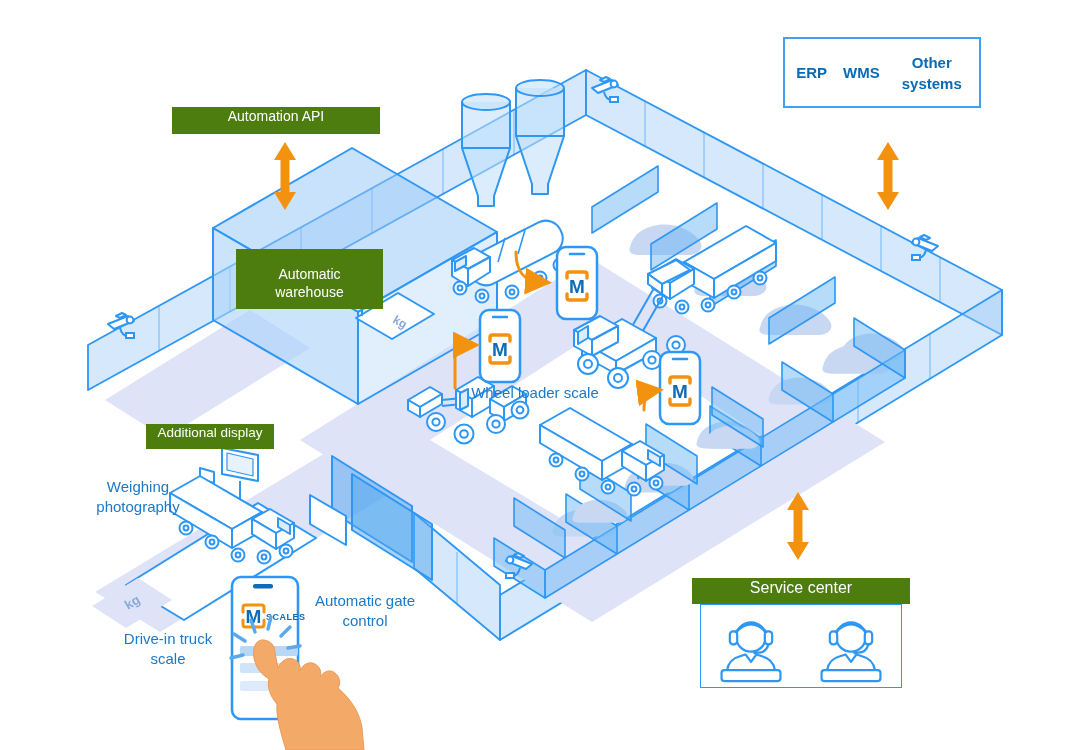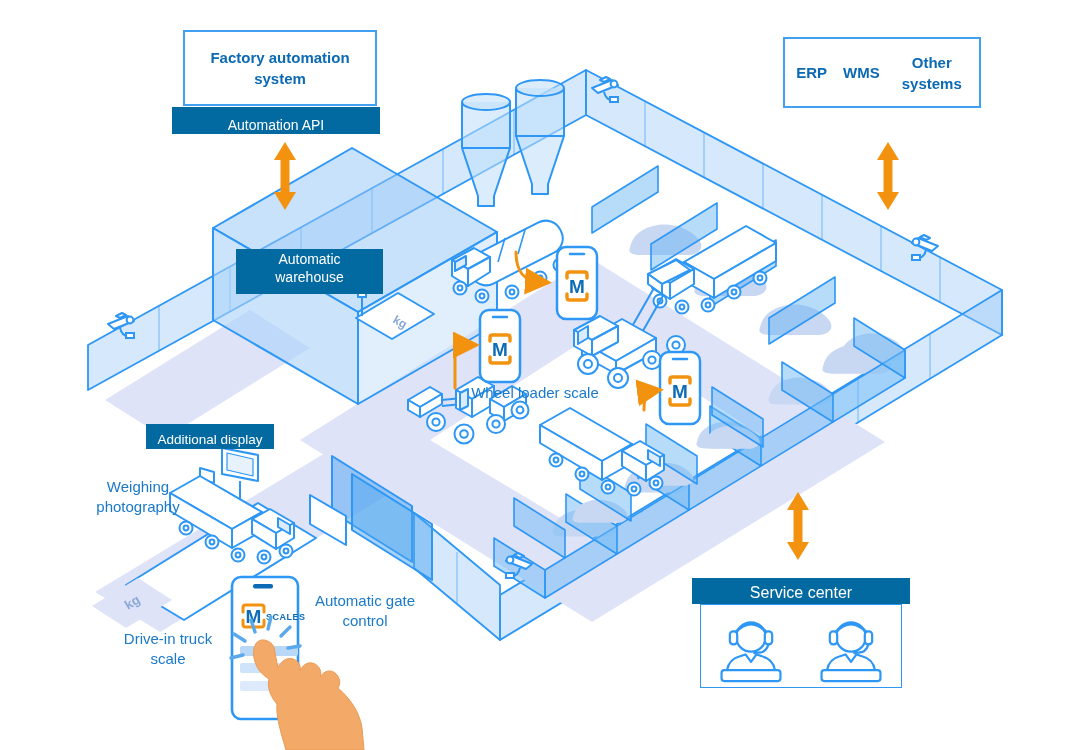--- a/index.html
+++ b/index.html
@@ -1,20 +1,20 @@
 <!DOCTYPE html>
 <html><head>
 <meta charset="utf-8">
 <style>
   html,body{margin:0;padding:0;background:#ffffff;}
   #stage{position:relative;width:1080px;height:750px;overflow:hidden;background:#fff;
          font-family:"Liberation Sans",sans-serif;}
   #scene{position:absolute;left:0;top:0;z-index:1;}
   .ov{position:absolute;z-index:2;box-sizing:border-box;}
-  .banner{background:#0369a1;color:#fff;font-size:13.5px;display:flex;align-items:flex-end;
+  .banner{background:#4d7c0f;color:#fff;font-size:13.5px;display:flex;align-items:flex-start;
           justify-content:center;text-align:center;line-height:1.3;}
   .obox{background:#fff;border:2px solid #42a0f0;color:#0b6ab3;font-weight:bold;font-size:15px;
         display:flex;align-items:center;justify-content:center;text-align:center;line-height:1.4;}
   .slabel{color:#1a79c9;font-size:15px;text-align:center;line-height:1.35;}
   .sysrow{display:flex;align-items:center;justify-content:center;gap:16px;width:100%;}
   .sysrow .wrapable{width:72px;}
   .agents{display:flex;align-items:flex-end;justify-content:center;gap:8px;width:100%;height:100%;padding-bottom:2px;}
 </style>
 </head>
 <body>
@@ -317,37 +317,34 @@
              C280,730 276,716 277,704
              C270,696 267,687 269,679
              C261,674 256,668 254,658 Z" fill="#f3a968" stroke="#eb9a55" stroke-width="1"></path>
   </g>
 
   <use href="#dblarrow" transform="translate(285,142)"></use>
   <use href="#dblarrow" transform="translate(888,142)"></use>
   <use href="#dblarrow" transform="translate(798,492)"></use>
 </svg>
 
-<div class="ov obox" style="left:183px;top:30px;width:194px;height:76px;padding:0 8px;">
-  <span>Factory automation system</span>
-</div>
 <div class="ov banner" style="left:172px;top:107px;width:208px;height:27px;font-size:14px;">
   <span>Automation API</span>
 </div>
 
 <div class="ov obox" style="left:783px;top:37px;width:198px;height:71px;">
   <div class="sysrow">
     <span>ERP</span>
     <span>WMS</span>
     <span class="wrapable">Other systems</span>
   </div>
 </div>
 
 
-<div class="ov banner" style="left:236px;top:249px;width:147px;height:45px;font-size:14px;padding:8px 14px;">
+<div class="ov banner" style="left:236px;top:249px;width:147px;height:60px;font-size:14px;padding:16px 14px;">
   <span>Automatic warehouse</span>
 </div>
 
 <div class="ov banner" style="left:146px;top:424px;width:128px;height:25px;">
   <span>Additional display</span>
 </div>
 
 <div class="ov slabel" style="left:455px;top:383px;width:160px;">
   <span>Wheel loader scale</span>
 </div>

